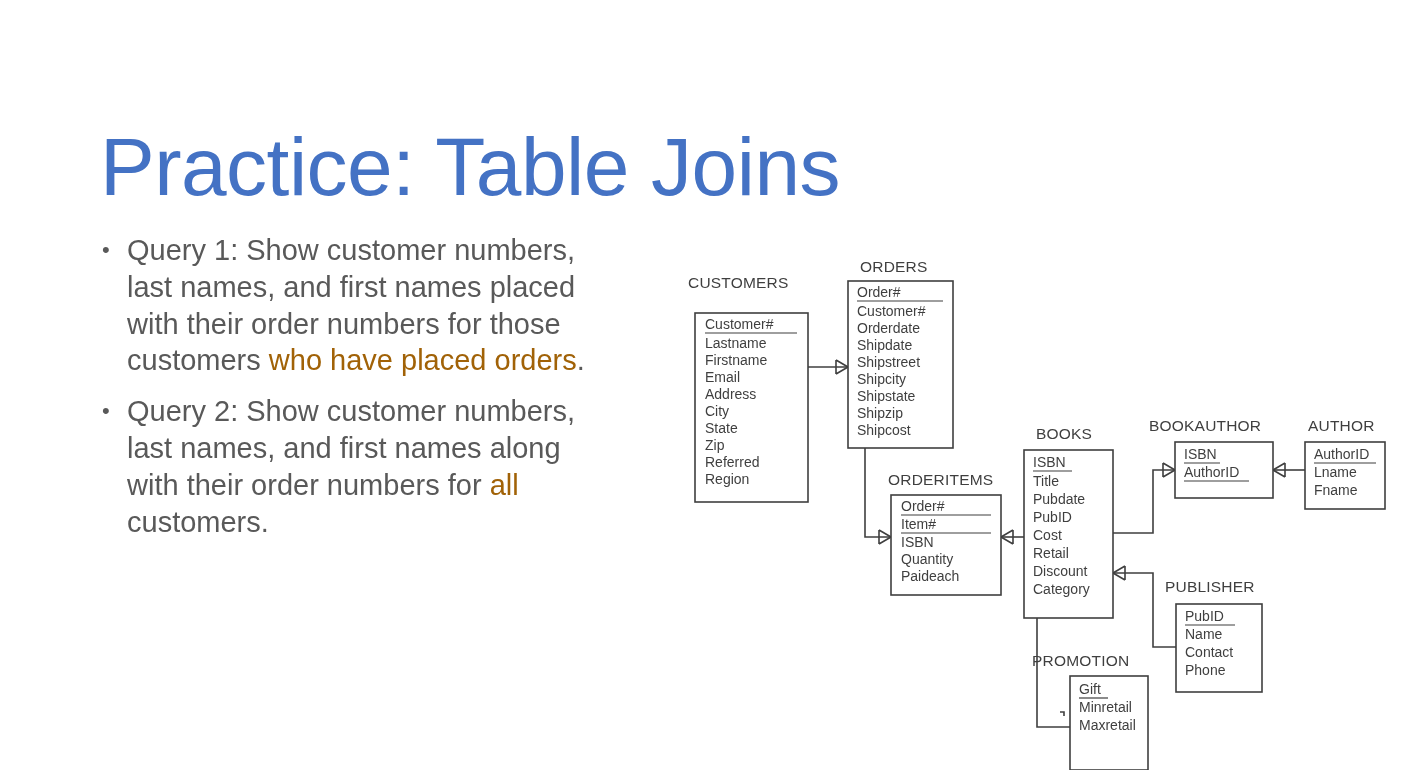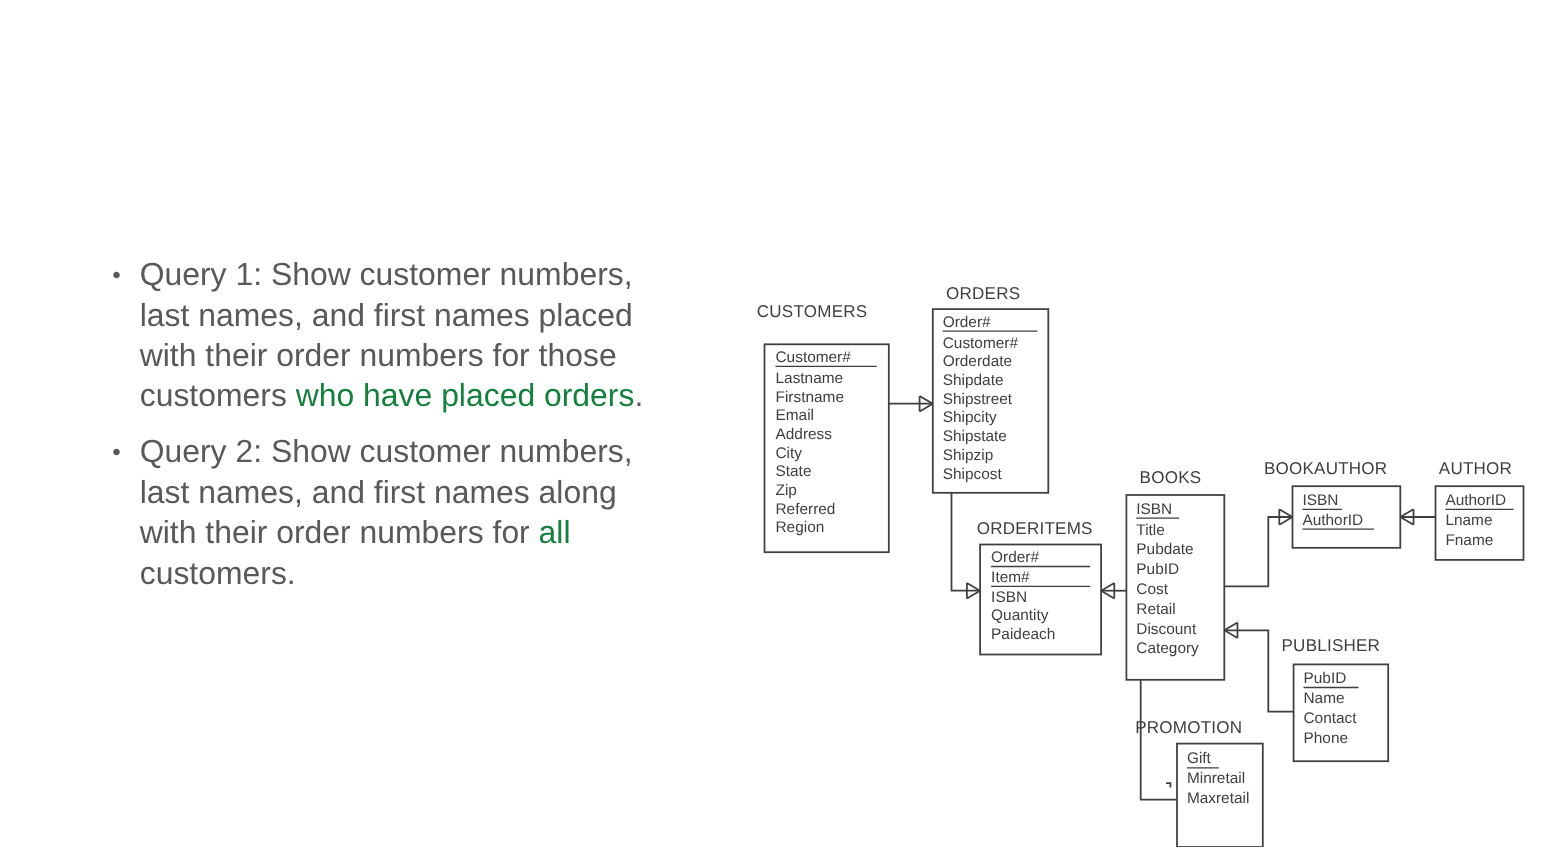--- a/index.html
+++ b/index.html
@@ -50,21 +50,21 @@
   }
   .bullet-dot {
     position: absolute;
     left: 2px;
     top: 0px;
     font-size: 22px;
     line-height: 1.6;
     color: #595959;
   }
   .bullet-text { display: block; }
-  .hl { color: #15803d; text-align: right; }
+  .hl { color: #a16207; text-align: right; }
 
   
   #er-diagram {
     position: absolute;
     left: 660px;
     top: 248px;
     width: 748px;
     height: 522px;
   }
   #er-svg { display: block; }
@@ -92,20 +92,21 @@
   .pk-rule {
     stroke: #3f3f3f;
     stroke-width: 1.2;
   }
 </style>
 </head>
 <body>
 
 <div id="slide">
 
+  <div id="slide-title">Practice: Table Joins</div>
 
   <div id="body-text">
 
     <div class="bullet-row">
       <span class="bullet-dot">•</span>
       <span class="bullet-text"><span>Query 1: Show customer numbers, last names, and first names placed with their order numbers for those customers </span><span class="hl">who have placed orders</span><span>.</span></span>
     </div>
 
     <div class="bullet-row">
       <span class="bullet-dot">•</span>

